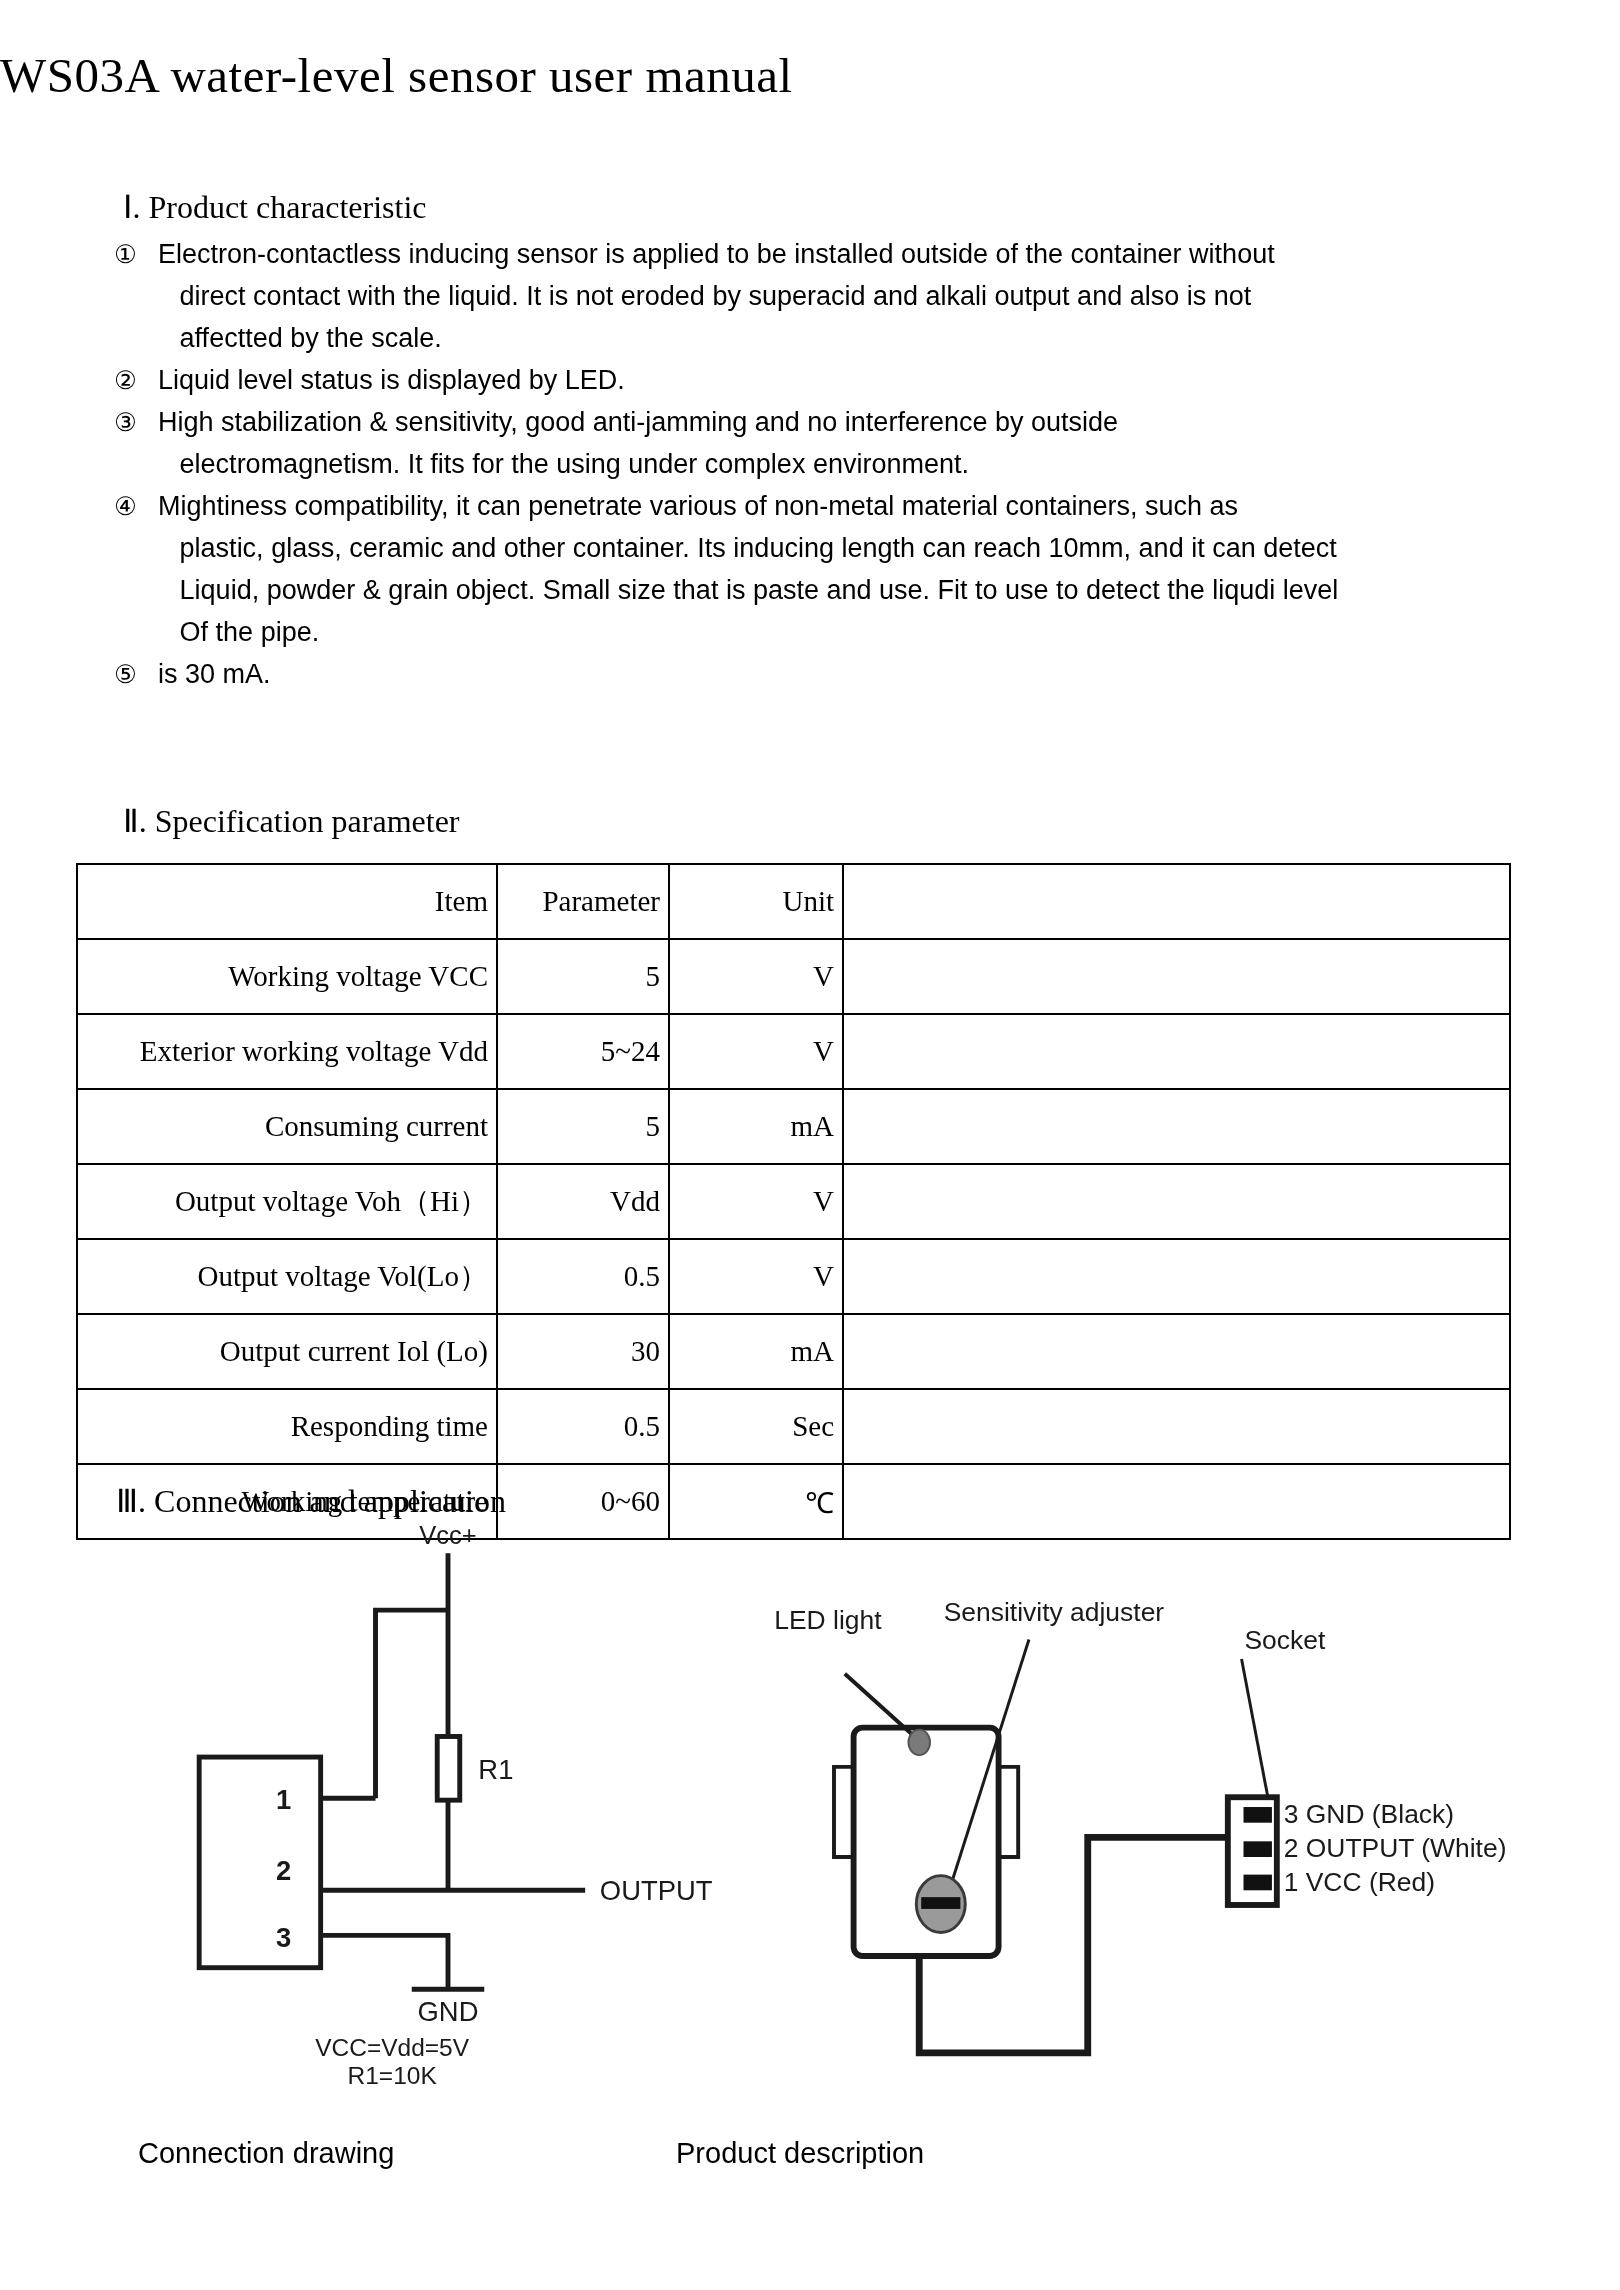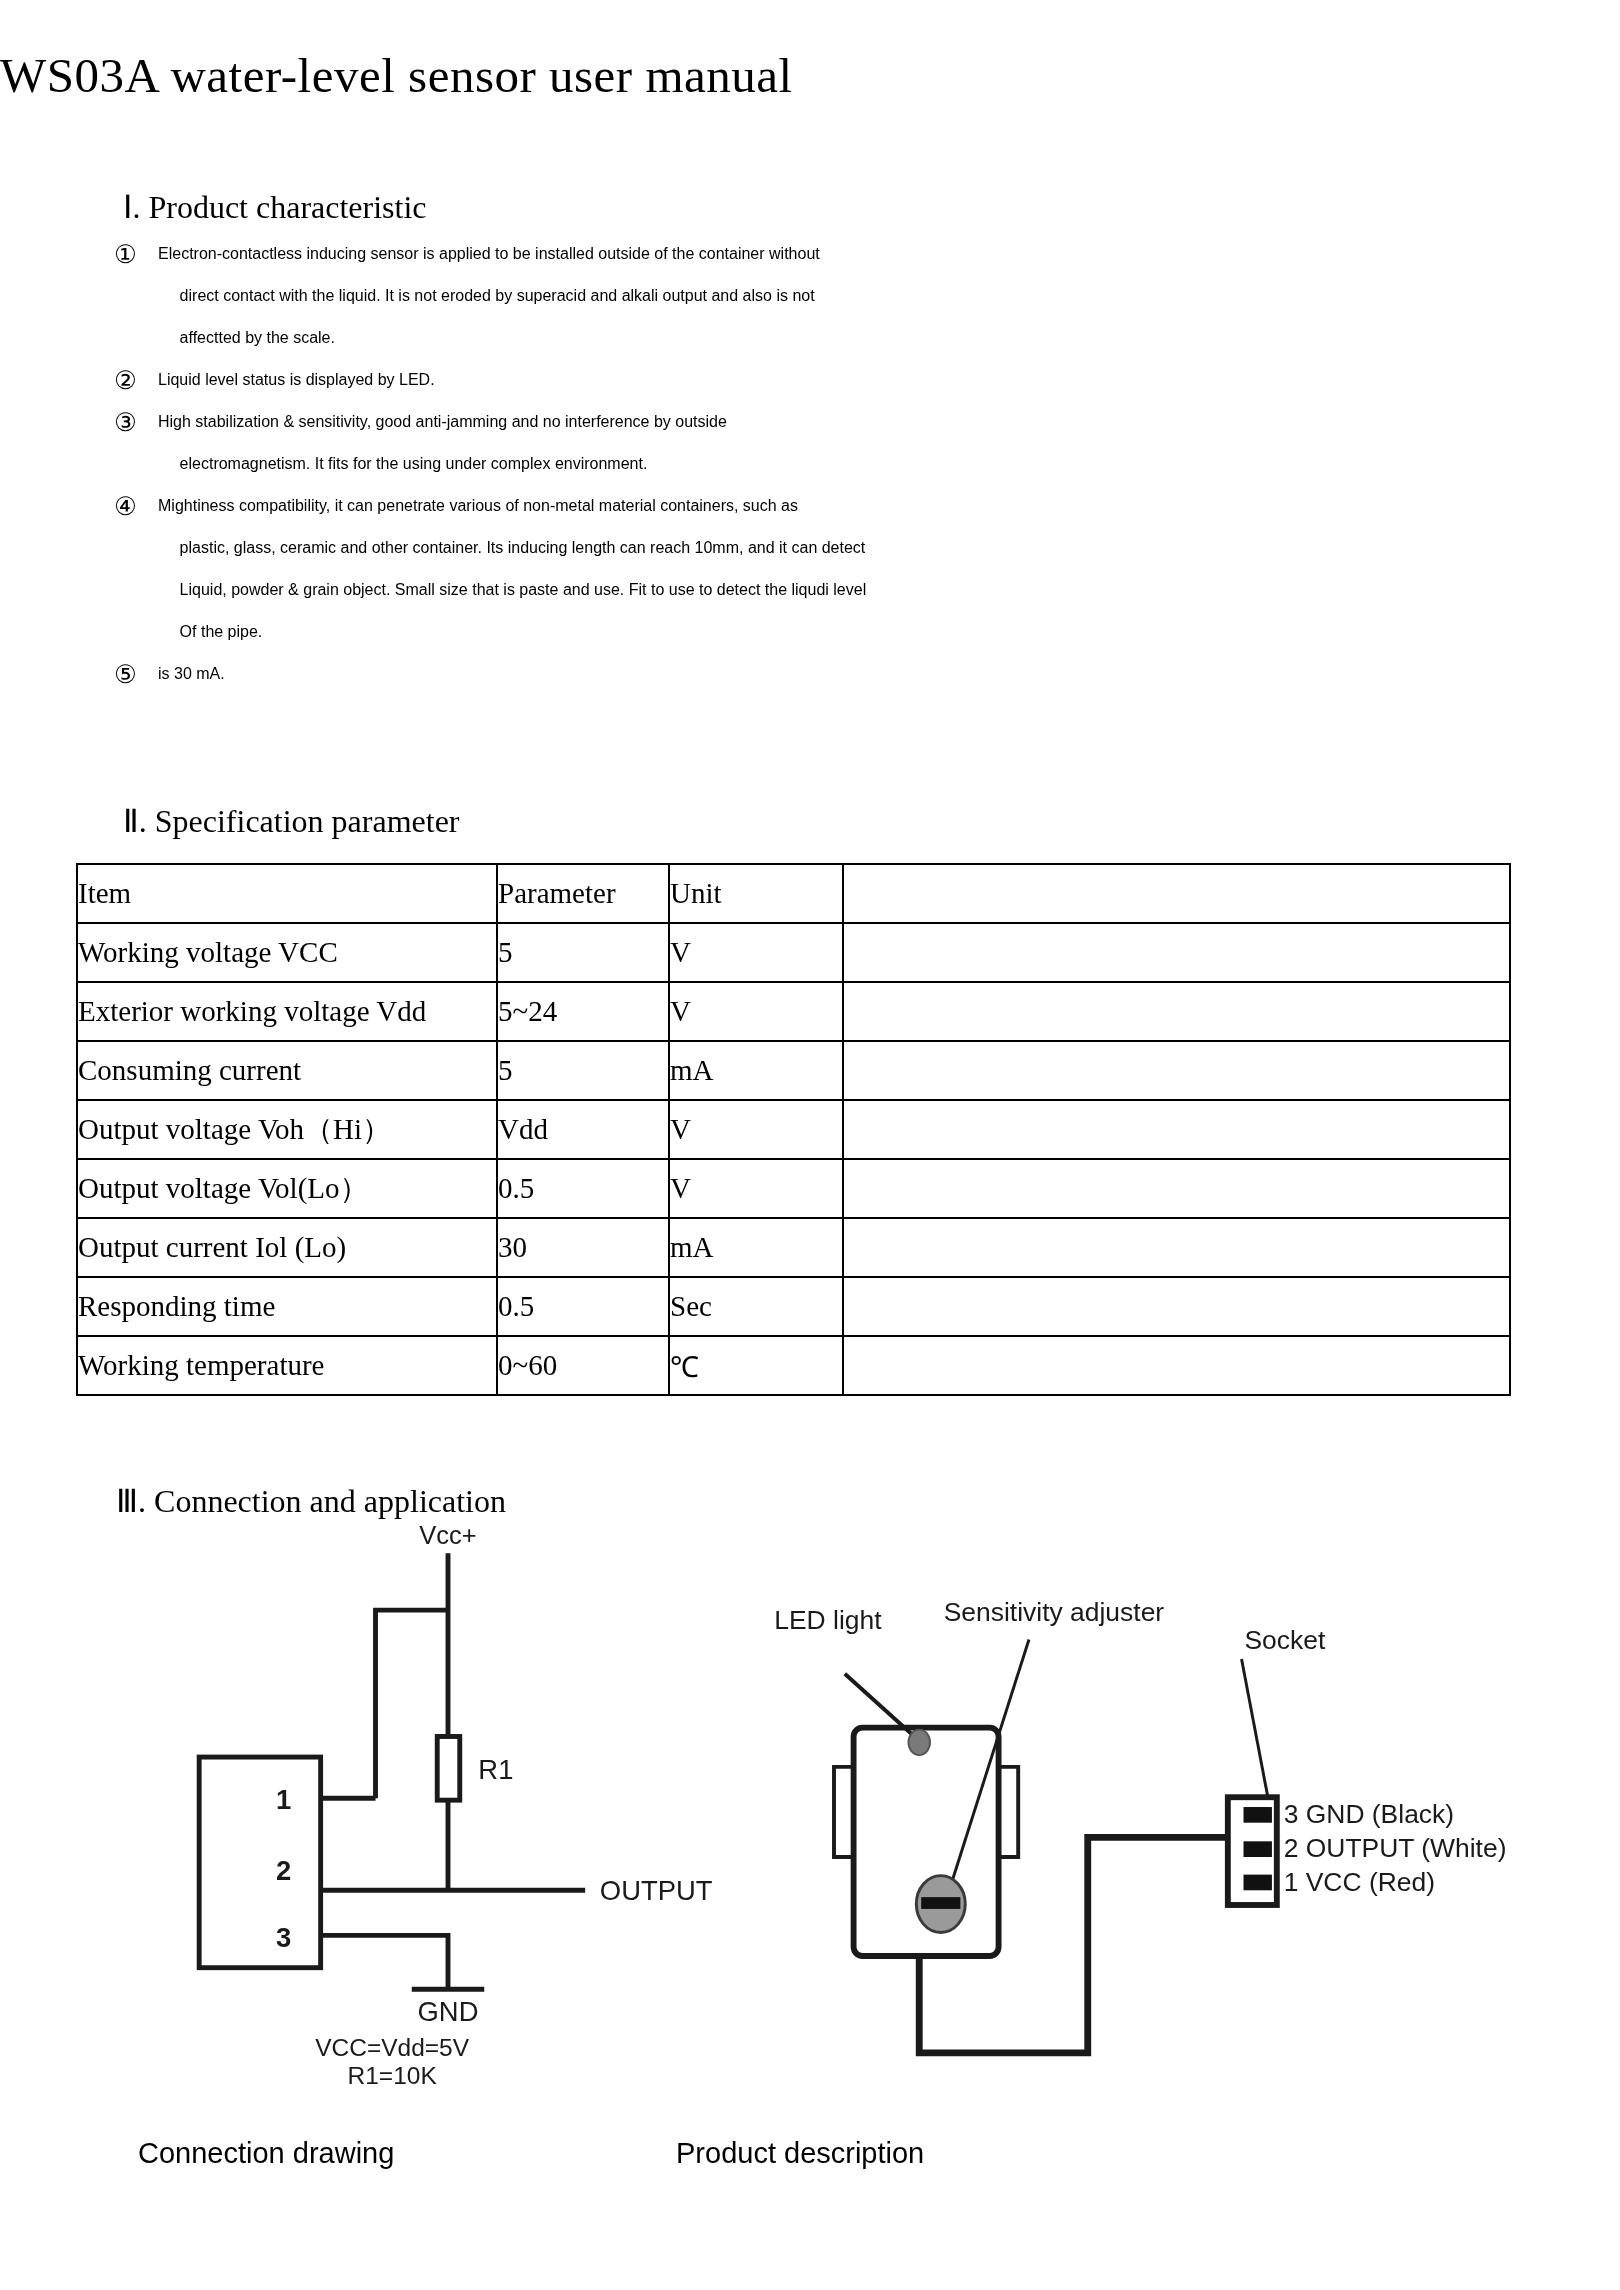--- a/index.html
+++ b/index.html
@@ -58,43 +58,43 @@
   }
   .char-marker {
     position: absolute;
     left: 0;
     top: 0;
     font-size: 25.5px;
     font-family: "DejaVu Sans", sans-serif;
     line-height: 42px;
   }
   .char-text {
-    font-size: 16px;
+    font-size: 27px;
     line-height: 42px;
     width: 1328px;
   }
   .char-text .ln { display: block; }
   .char-text .ln + .ln { padding-left: 21.6px; }
 
   
   .spec-table {
     position: absolute;
     left: 76px;
     top: 863px;
     width: 1433px;
     border-collapse: collapse;
     table-layout: fixed;
     font-family: "Liberation Serif", serif;
   }
   .spec-table td {
     border: 2px solid #000000;
     font-size: 29px;
-    text-align: left;
+    text-align: right;
     height: 57px;
-    padding: 0;
+    padding: 8px;
     vertical-align: middle;
   }
   .col-item  { width: 420px; }
   .col-param { width: 172px; }
   .col-unit  { width: 174px; }
   .col-blank { width: 667px; }
 
   
   .diagram-area {
     position: absolute;

